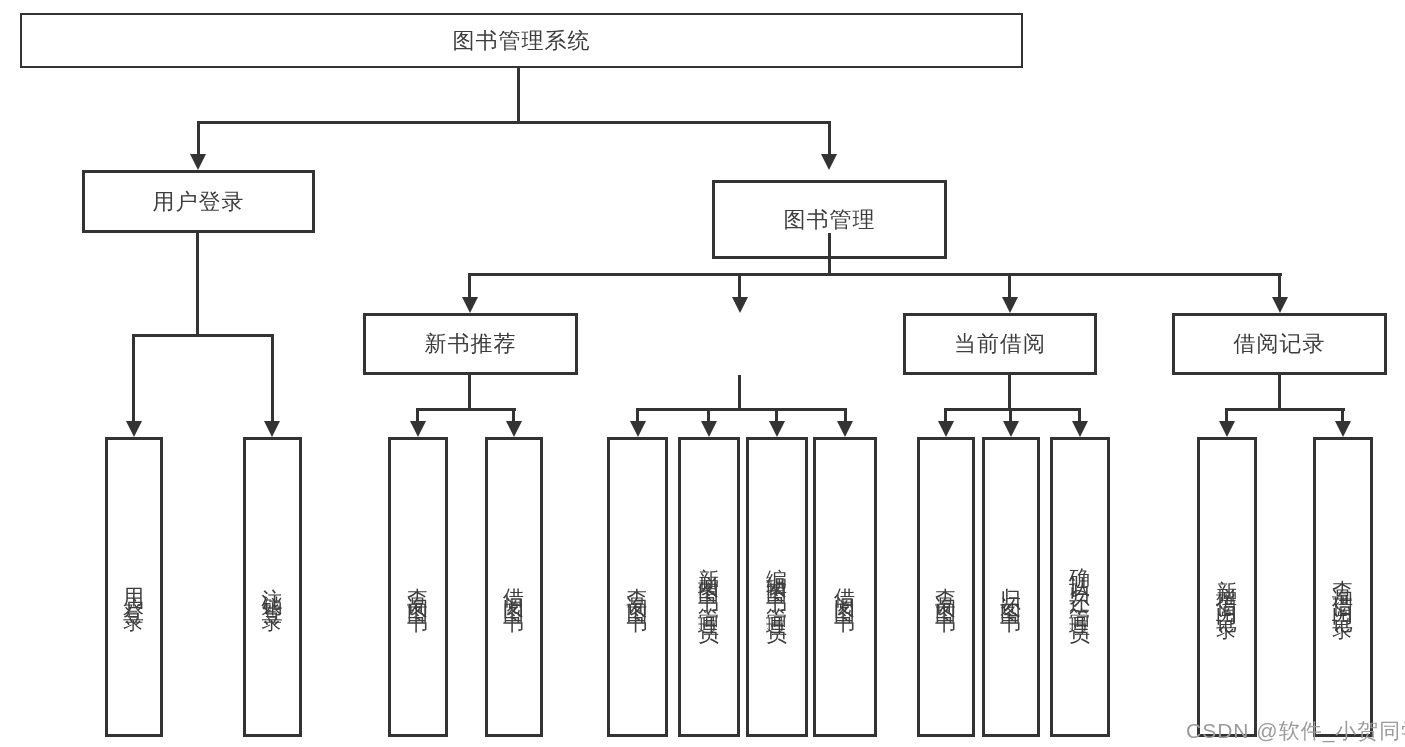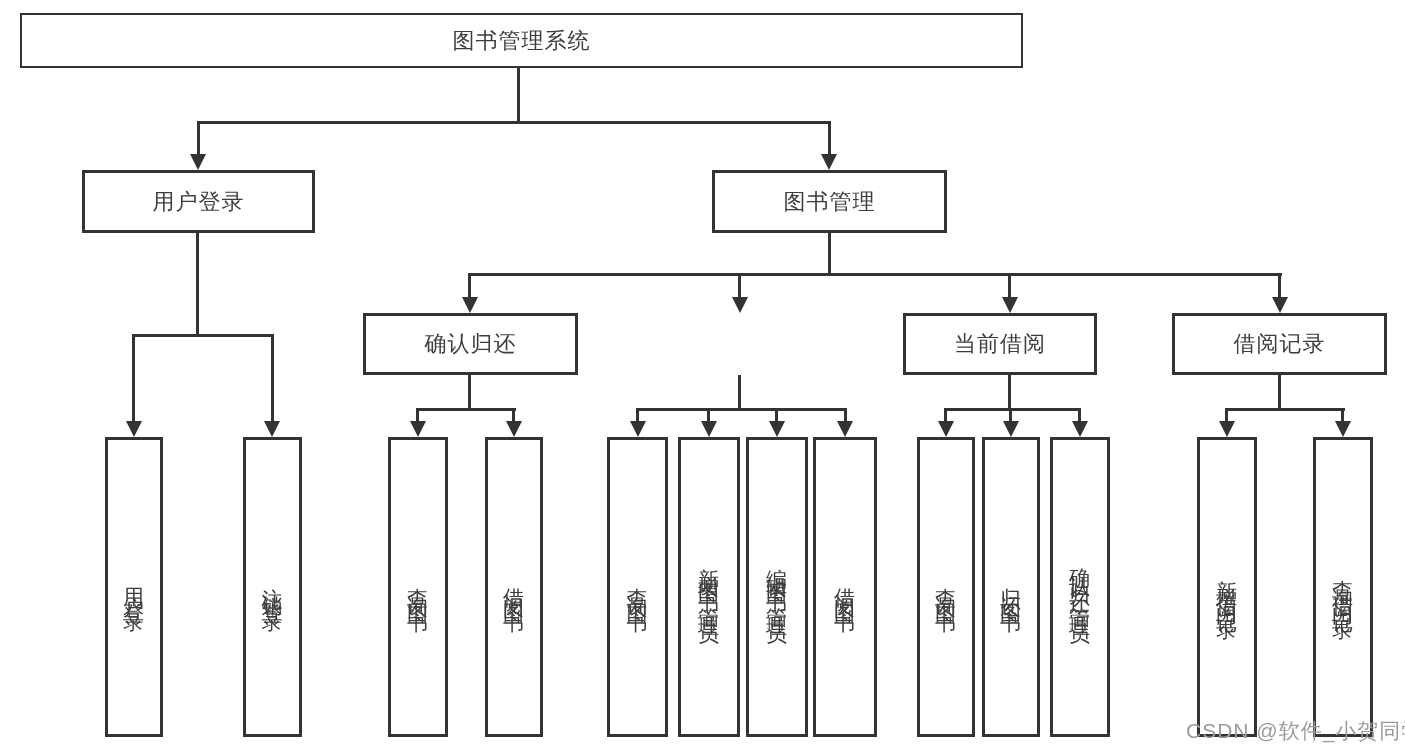--- a/index.html
+++ b/index.html
@@ -86,21 +86,21 @@
   <div class="vline" style="left:517px;top:68px;height:56px;"></div>
   <div class="hline" style="left:197px;top:121px;width:634px;"></div>
   <div class="vline" style="left:197px;top:121px;height:33px;"></div>
   <div class="arrow" style="left:190px;top:154px;"></div>
   <div class="vline" style="left:828px;top:121px;height:33px;"></div>
   <div class="arrow" style="left:821px;top:154px;"></div>
 
   <div class="box" style="left:82px;top:170px;width:233px;height:63px;">
     <span>用户登录</span>
   </div>
-  <div class="box" style="left:712px;top:170px;width:235px;height:63px;">
+  <div class="box" style="left:712px;top:180px;width:235px;height:79px;">
     <span>图书管理</span>
   </div>
 
   <div class="vline" style="left:196px;top:233px;height:104px;"></div>
   <div class="hline" style="left:132px;top:334px;width:142px;"></div>
   <div class="vline" style="left:132px;top:334px;height:87px;"></div>
   <div class="arrow" style="left:126px;top:421px;"></div>
   <div class="vline" style="left:271px;top:334px;height:87px;"></div>
   <div class="arrow" style="left:264px;top:421px;"></div>
 
@@ -109,21 +109,21 @@
   <div class="vline" style="left:468px;top:273px;height:24px;"></div>
   <div class="arrow" style="left:462px;top:297px;"></div>
   <div class="vline" style="left:738px;top:273px;height:24px;"></div>
   <div class="arrow" style="left:732px;top:297px;"></div>
   <div class="vline" style="left:1008px;top:273px;height:24px;"></div>
   <div class="arrow" style="left:1002px;top:297px;"></div>
   <div class="vline" style="left:1278px;top:273px;height:24px;"></div>
   <div class="arrow" style="left:1272px;top:297px;"></div>
 
   <div class="box" style="left:363px;top:313px;width:215px;height:62px;">
-    <span>确认归还</span>
+    <span>新书推荐</span>
   </div>
   <div class="box" style="left:903px;top:313px;width:194px;height:62px;">
     <span>当前借阅</span>
   </div>
   <div class="box" style="left:1172px;top:313px;width:215px;height:62px;">
     <span>借阅记录</span>
   </div>
 
   <div class="vline" style="left:468px;top:375px;height:36px;"></div>
   <div class="hline" style="left:417px;top:408px;width:99px;"></div>

